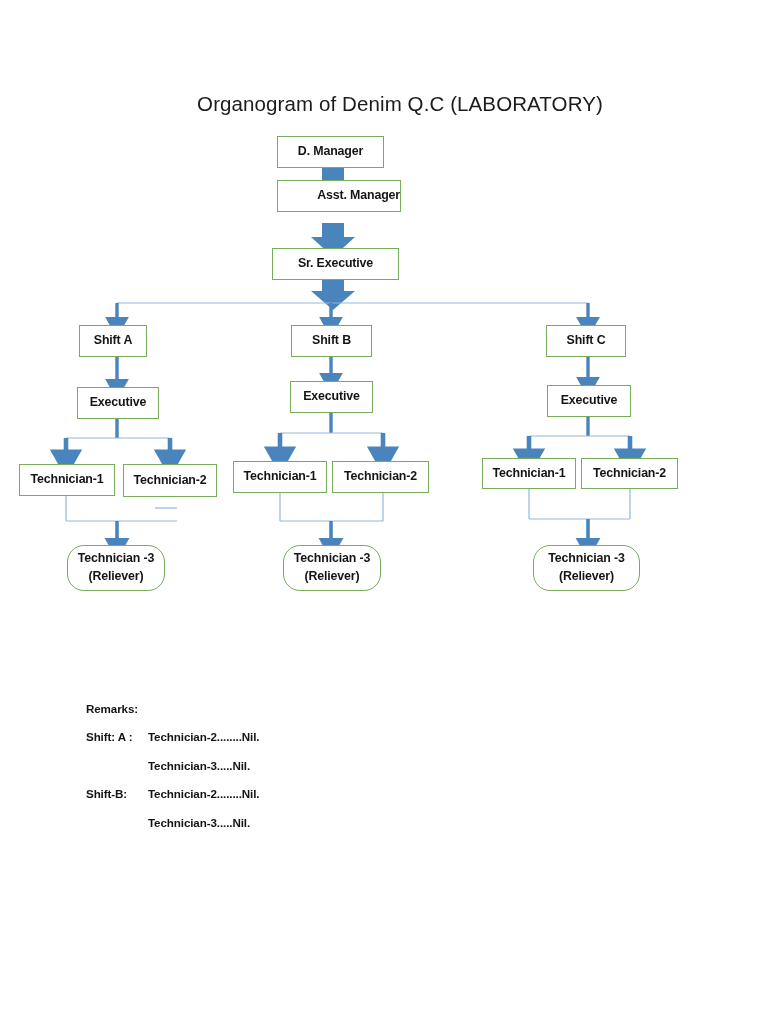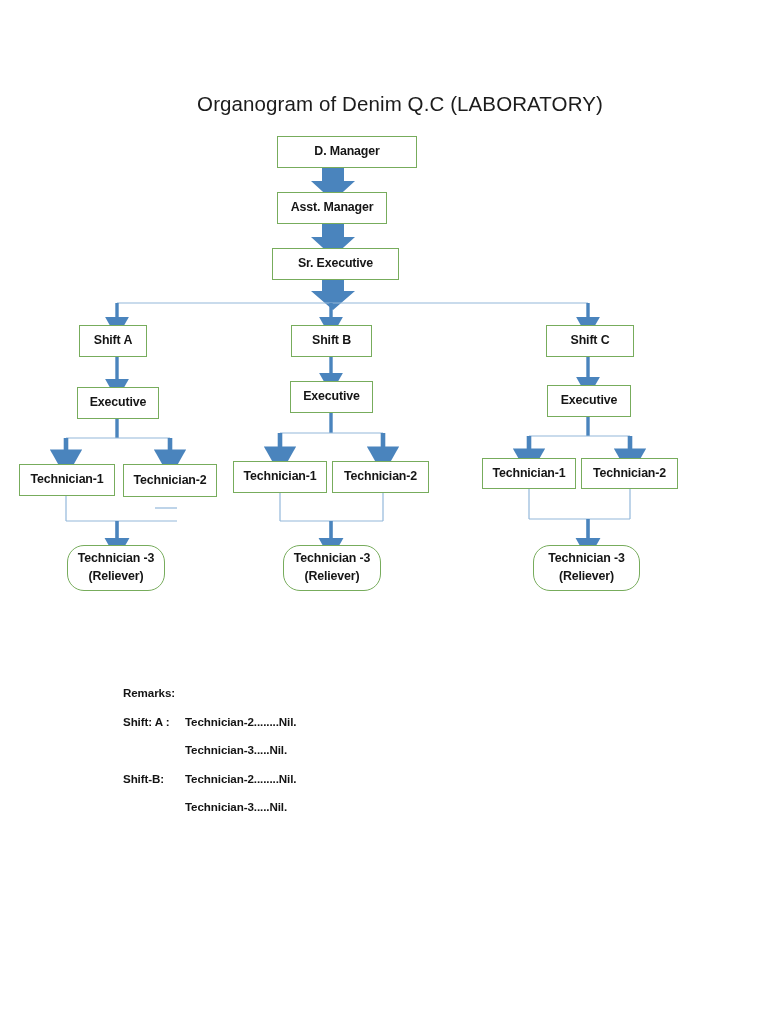--- a/index.html
+++ b/index.html
@@ -66,23 +66,22 @@
     left: 86px; top: 686px;
     width: 420px;
     font-size: 11.6px;
     font-weight: bold;
     color: #141414;
     letter-spacing: -.1px;
   }
   .remarks .line {
     height: 28.6px;
     display: flex;
-    align-items: flex-start;
+    align-items: flex-end;
     white-space: pre;
-    margin-left: 37px;
   }
   .remarks .lbl { display: inline-block; }
   .remarks .lbl.w2 { min-width: 62px; }
   .remarks .ind { display: inline-block; min-width: 62px; }
 </style>
 </head>
 <body>
 
 <div class="title">Organogram of Denim Q.C (LABORATORY)</div>
 
@@ -173,39 +172,39 @@
     <line x1="529" y1="489" x2="529" y2="519"></line>
     <line x1="630" y1="489" x2="630" y2="519"></line>
     <line x1="529" y1="519" x2="630" y2="519"></line>
   </g>
   <g stroke="#4a84bd" stroke-width="3.6" fill="none" marker-end="url(#headThick)">
     <line x1="588" y1="519" x2="588" y2="542"></line>
   </g>
 </svg>
 </div>
 
-<div class="node" style="left:277px; top:136px; width:140px; height:32px;">
+<div class="node" style="left:277px; top:136px; width:107px; height:32px;">
   <span>D. Manager</span>
 </div>
 
-<div class="node" style="left:277px; top:192px; width:110px; height:32px;">
+<div class="node" style="left:277px; top:180px; width:124px; height:32px;align-items:flex-end;">
   <span>Asst. Manager</span>
 </div>
 
 <div class="node" style="left:272px; top:248px; width:127px; height:32px;justify-content:center;">
   <span>Sr. Executive</span>
 </div>
 
 <div class="node" style="left:79px; top:325px; width:68px; height:32px;">
   <span>Shift A</span>
 </div>
 <div class="node" style="left:291px; top:325px; width:81px; height:32px;">
   <span>Shift B</span>
 </div>
-<div class="node" style="left:546px; top:325px; width:88px; height:32px;">
+<div class="node" style="left:546px; top:325px; width:80px; height:32px;">
   <span>Shift C</span>
 </div>
 
 <div class="node" style="left:77px; top:387px; width:82px; height:32px;">
   <span>Executive</span>
 </div>
 <div class="node" style="left:290px; top:381px; width:83px; height:32px;">
   <span>Executive</span>
 </div>
 <div class="node" style="left:547px; top:385px; width:84px; height:32px;">

